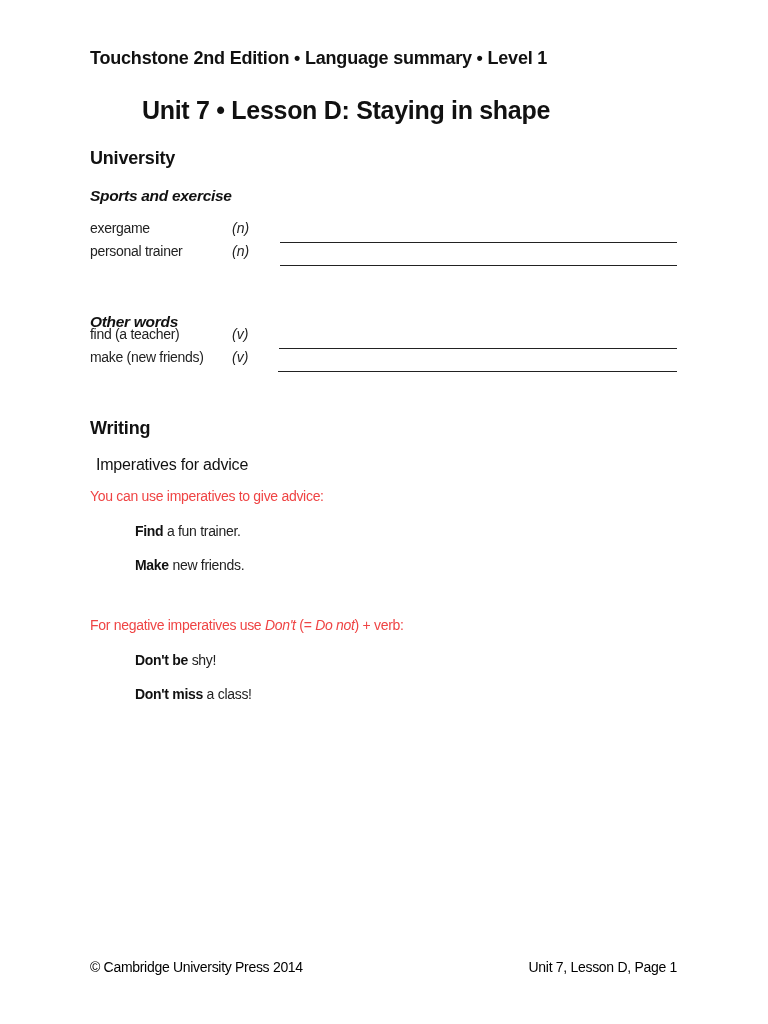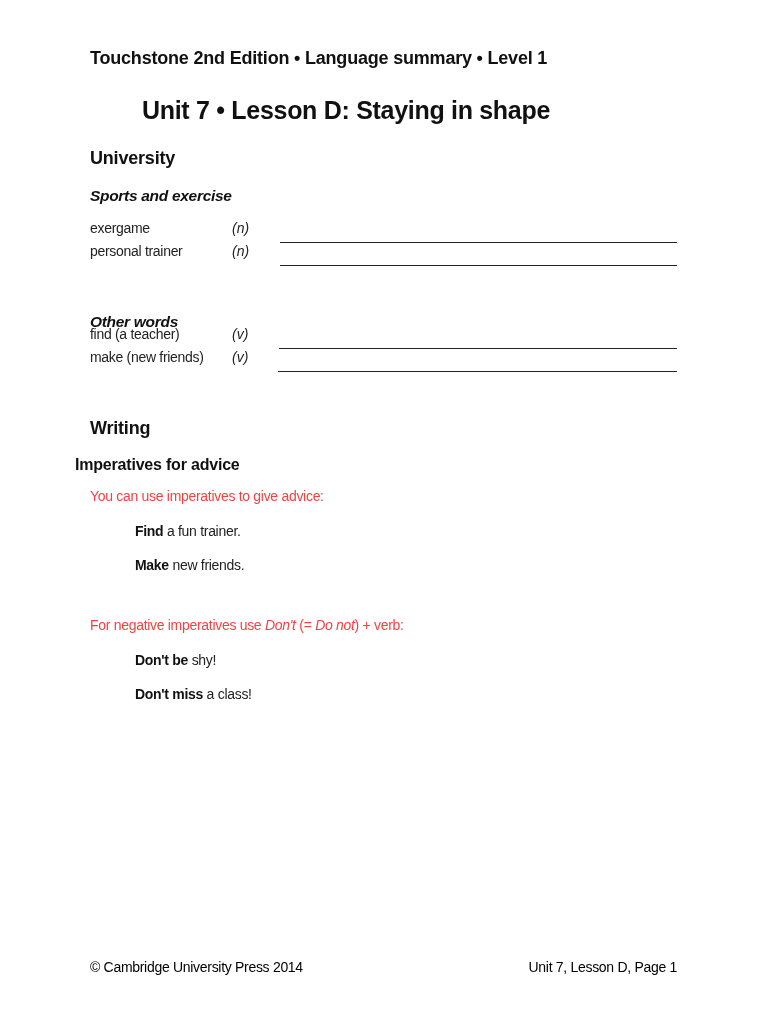--- a/index.html
+++ b/index.html
@@ -31,22 +31,22 @@
       left: 90px;
       font-size: 18px; font-weight: bold;
       letter-spacing: -0.2px;
     }
     .sub-heading-italic {
       left: 90px;
       font-size: 15.5px; font-weight: bold; font-style: italic;
       letter-spacing: -0.3px;
     }
     .sub-heading {
-      left: 75px;
-      font-size: 16px; font-weight: bold;
+      left: 96px;
+      font-size: 16px; font-weight: normal;
       letter-spacing: -0.2px;
     }
     .vocab-word {
       left: 90px;
       font-size: 14px;
       color: #222;
       letter-spacing: -0.3px;
     }
     .vocab-pos {
       left: 232px;

